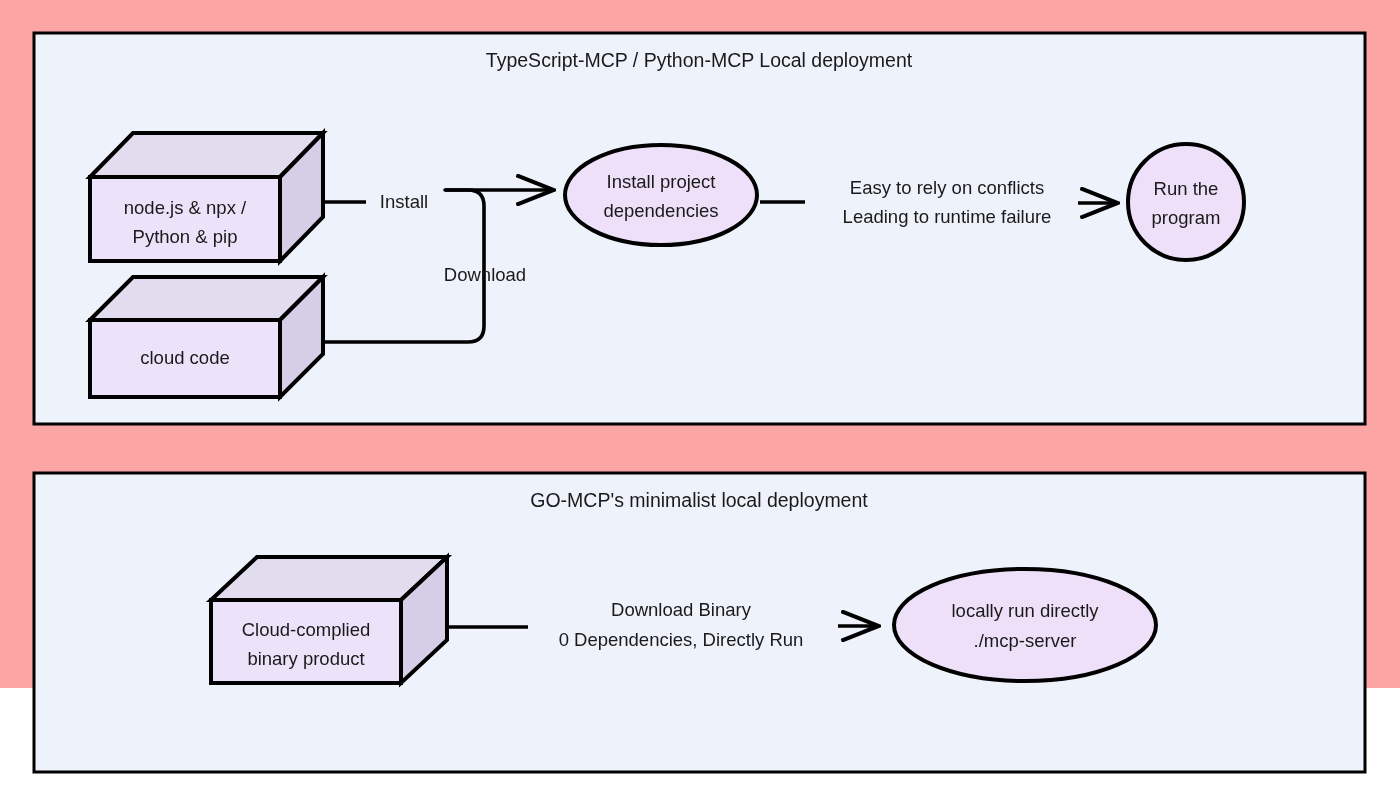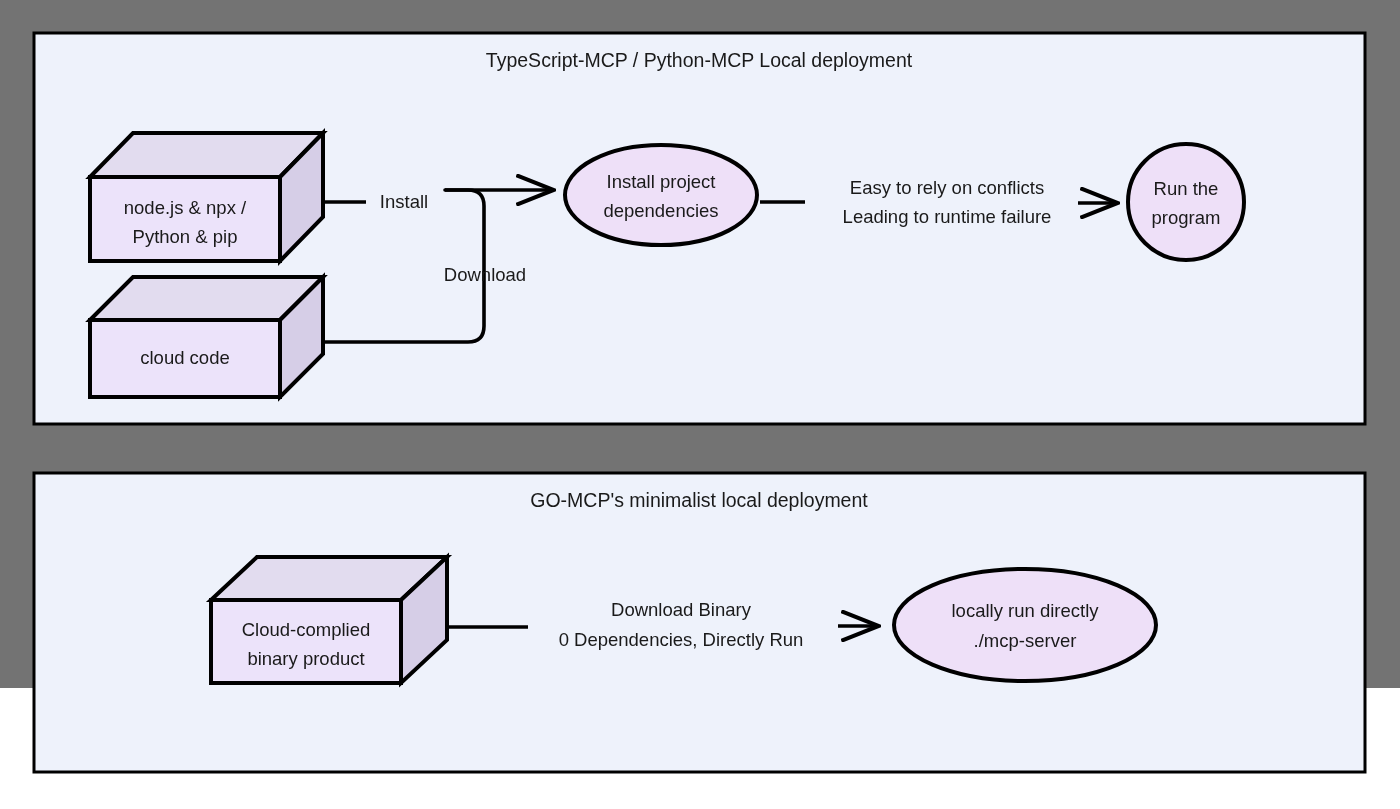--- a/index.html
+++ b/index.html
@@ -10,21 +10,21 @@
   body {
     width: 1400px;
     height: 809px;
     font-family: "Liberation Sans", sans-serif;
     overflow: hidden;
   }
   #diagram-root {
     position: relative;
     width: 1400px;
     height: 688px;
-    background: #737373;
+    background: #fca5a5;
   }
   svg.diagram {
     display: block;
     width: 1400px;
     height: 809px;
   }
   .panel-rect {
     fill: #eef2fb;
     stroke: #000000;
     stroke-width: 3;

